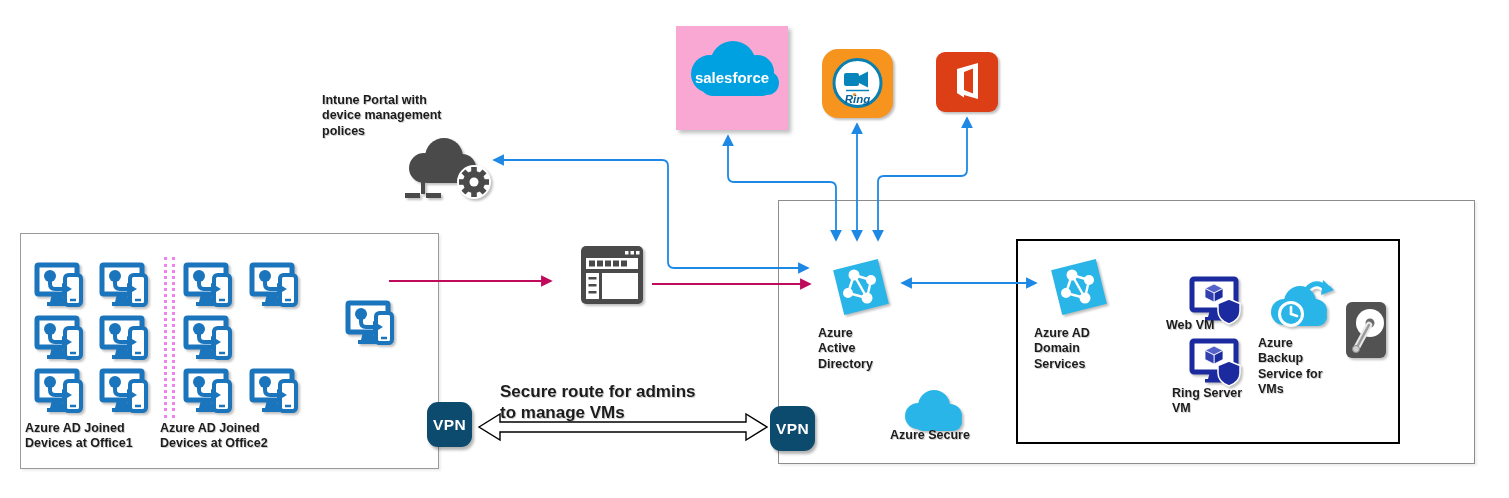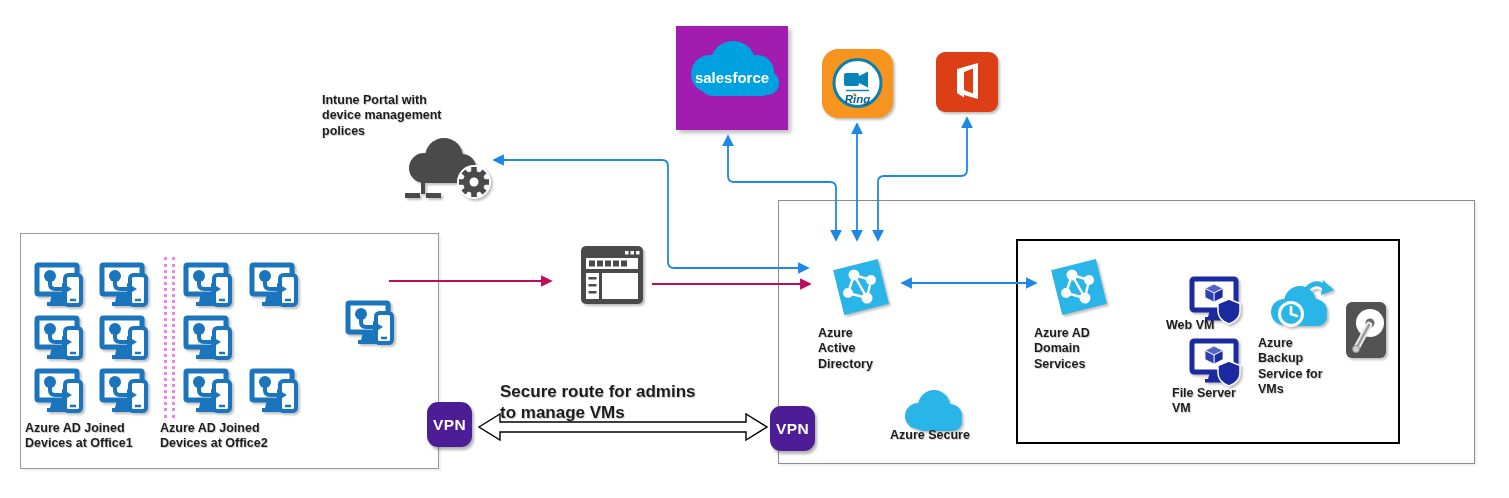--- a/index.html
+++ b/index.html
@@ -6,24 +6,24 @@
   #canvas{position:relative;width:1509px;height:498px;background:#fff;overflow:hidden;
           font-family:"Liberation Sans","DejaVu Sans",sans-serif;}
   .box{position:absolute;background:transparent;}
   .box-left{left:20px;top:233px;width:417px;height:234px;border:1px solid #9a9a9a;box-shadow:2px 2px 2px rgba(0,0,0,.07);}
   .box-right{left:778px;top:200px;width:695px;height:262px;border:1px solid #8d8d8d;box-shadow:2px 2px 2px rgba(0,0,0,.07);}
   .box-inner{left:1016px;top:239px;width:380px;height:201px;border:2px solid #000;}
   .divider{position:absolute;width:0;border-left:3px dotted #ee82ee;}
   .label{position:absolute;font-size:12.5px;font-weight:700;color:#1c1c1c;text-align:left;
          line-height:1.22;white-space:pre-line;text-shadow:1px 1px 0 rgba(130,130,130,.35);}
   .icon{position:absolute;filter:drop-shadow(2.5px 2.5px 1px rgba(90,90,90,.38));}
-  .vpn{position:absolute;width:45px;height:45px;border-radius:11px;background:#4c1d95;
+  .vpn{position:absolute;width:45px;height:45px;border-radius:11px;background:#0c4a6e;
        display:flex;align-items:center;justify-content:center;color:#fff;font-weight:700;
        font-size:15.5px;box-shadow:2px 3px 3px rgba(0,0,0,.3);letter-spacing:.3px;}
-  .sf-card{position:absolute;left:676px;top:26px;width:112px;height:104px;background:#a21caf;
+  .sf-card{position:absolute;left:676px;top:26px;width:112px;height:104px;background:#f9a8d4;
            box-shadow:3px 3px 4px rgba(110,110,110,.45);}
   #connectors{position:absolute;left:0;top:0;pointer-events:none;}
   svg text{font-family:"Liberation Sans","DejaVu Sans",sans-serif;}
 </style>
 </head>
 <body>
 
 <div id="canvas">
 
   <div class="box box-left"></div>
@@ -328,21 +328,21 @@
     <svg width="58" height="52" viewBox="0 0 58 52">
       <rect x="4" y="3" width="44" height="31" rx="2" fill="#fff" stroke="#1b2a9e" stroke-width="5"></rect>
       <polygon points="26,8 35,12.5 26,17 17,12.5" fill="#5563c9" stroke="#fff" stroke-width="0.8"></polygon>
       <polygon points="35,12.5 35,21.5 26,26 26,17" fill="#1b2a9e" stroke="#fff" stroke-width="0.8"></polygon>
       <polygon points="17,12.5 26,17 26,26 17,21.5" fill="#3140ae" stroke="#fff" stroke-width="0.8"></polygon>
       <polygon points="22,34 30,34 32,41 20,41" fill="#1b2a9e"></polygon>
       <rect x="17" y="41" width="18" height="3.5" fill="#1b2a9e"></rect>
       <path d="M41,23 l11,4.5 v7.5 q0,9 -11,13 q-11,-4 -11,-13 v-7.5 z" fill="#1b2a9e" stroke="#fff" stroke-width="1.5"></path>
     </svg>
   </span>
-  <div class="label" style="left:1172px;top:386px;width:82px;">File Server
+  <div class="label" style="left:1172px;top:386px;width:82px;">Ring Server
 VM</div>
 
   <span class="icon" style="left:1264px;top:272px;">
     <svg width="70" height="62" viewBox="0 0 70 62">
       <path d="M42,18 Q52,6 63,17" fill="none" stroke="#fff" stroke-width="10"></path>
       <path d="M42,18 Q52,6 63,17" fill="none" stroke="#29b5e8" stroke-width="5"></path>
       <polygon points="59,8 70,18 57,23" fill="#29b5e8"></polygon>
       <g fill="#29b5e8">
         <circle cx="20" cy="40" r="13"></circle>
           <circle cx="36" cy="30" r="16"></circle>

